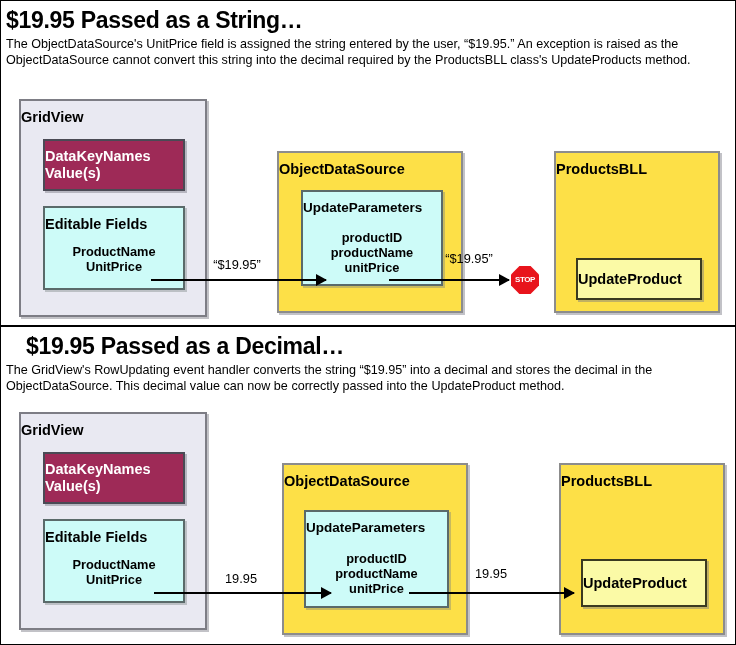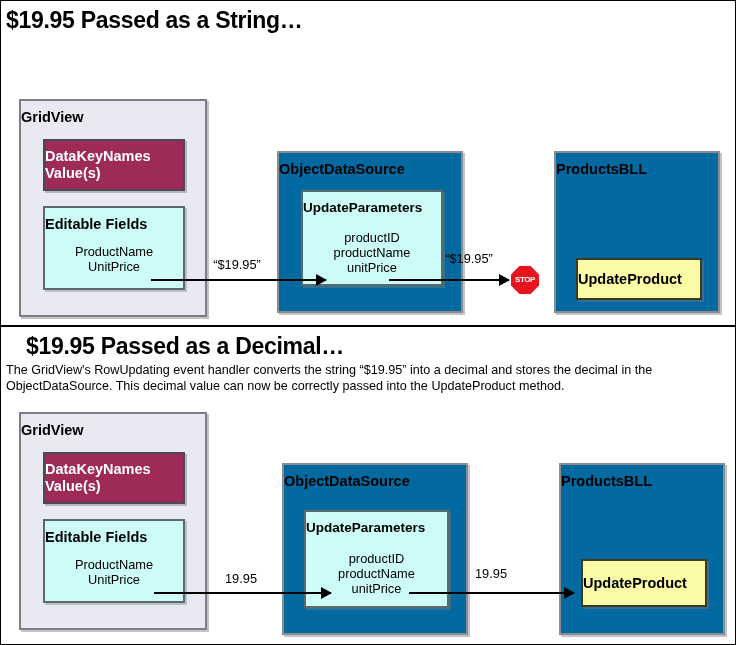--- a/index.html
+++ b/index.html
@@ -61,21 +61,21 @@
   }
 
   
   .gridview-box {
     background: #e9e9f2;
     border: 2px solid #7d7d85;
     box-shadow: 2px 2px 0 rgba(120,120,130,0.45);
   }
   
   .orange-box {
-    background: #0369a1;
+    background: #fde047;
     border: 2px solid #8c8c8c;
     box-shadow: 2px 2px 0 rgba(120,120,130,0.45);
   }
   
   .cyan-box {
     background: #cdfbf8;
     border: 2px solid #5a6a6a;
     box-shadow: 2px 2px 0 rgba(120,130,130,0.40);
   }
   
@@ -103,20 +103,21 @@
   .node-title.small {
     font-size: 13.5px;
   }
   .node-lines {
     position: absolute;
     left: 0;
     width: 100%;
     text-align: center;
     font-size: 12.8px;
     line-height: 15.5px;
+    font-weight: bold;
   }
   .centered-label {
     position: absolute;
     left: 0;
     top: 50%;
     transform: translateY(-50%);
     width: 100%;
     font-size: 14.5px;
     font-weight: bold;
   }
@@ -177,20 +178,21 @@
 </style>
 </head>
 <body>
 
 <div id="page">
 
   <div class="section" id="section-string">
 
     <div class="section-title" style="top:6px;">$19.95 Passed as a String…</div>
 
+    <div class="section-desc" style="top:36px;">The ObjectDataSource's UnitPrice field is assigned the string entered by the user, “$19.95.” An exception is raised as the ObjectDataSource cannot convert this string into the decimal required by the ProductsBLL class's UpdateProducts method.</div>
 
     <div class="diagram" style="top:0;height:326px;">
 
       <div class="node gridview-box" style="left:18px; top:98px; width:188px; height:218px;">
         <div class="node-title" style="top:8px;">GridView</div>
 
         <div class="node magenta-box" style="left:22px; top:38px; width:142px; height:52px;">
           <div class="node-title" style="top:7px;">DataKeyNames</div>
           <div class="node-title" style="top:24px;">Value(s)</div>
         </div>

